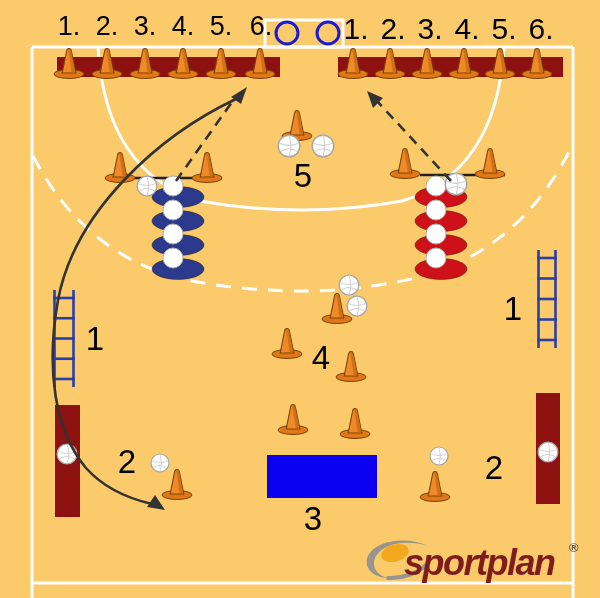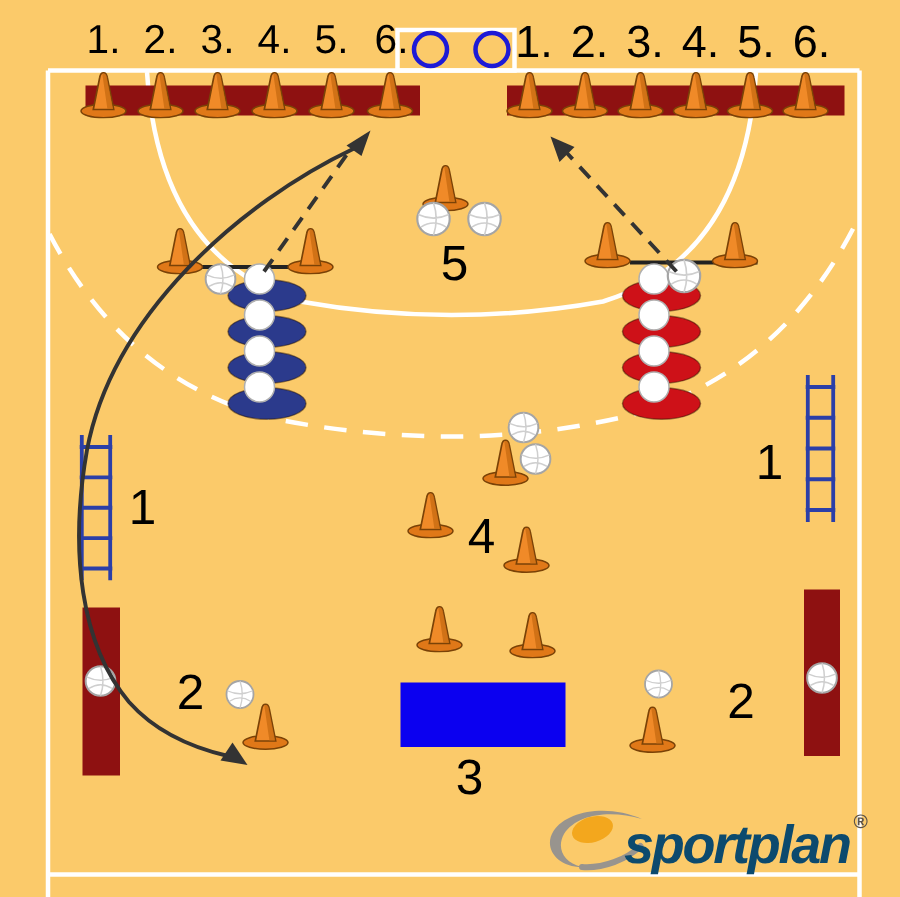--- a/index.html
+++ b/index.html
@@ -4,21 +4,21 @@
 <style>
   html,body{margin:0;padding:0;background:#ffffff;font-family:"Liberation Sans",sans-serif;}
   .stage{position:relative;width:600px;height:598px;background:#FBCA6A;overflow:hidden;}
   .stage > svg{position:absolute;left:0;top:0;}
   .obj{position:absolute;}
   .rectobj{position:absolute;}
   .num{position:absolute;transform:translateX(-50%);color:#000;white-space:nowrap;line-height:1;}
   .num.left-row{font-size:27px;}
   .num.right-row{font-size:30px;}
   .station{position:absolute;transform:translate(-50%,-50%);color:#000;font-size:33px;line-height:1;}
-  .logo-text{position:absolute;left:416px;top:545px;font-size:36px;font-style:italic;font-weight:bold;color:#0c4a6e;letter-spacing:-1.5px;line-height:1;}
+  .logo-text{position:absolute;left:404px;top:545px;font-size:36px;font-style:italic;font-weight:bold;color:#7f1d1d;letter-spacing:-1.5px;line-height:1;}
   .logo-reg{position:absolute;left:569px;top:541px;font-size:13px;font-weight:bold;color:#5B5248;line-height:1;}
 </style>
 </head>
 <body>
 
 <div class="stage">
 
   <svg width="600" height="598">
     <line x1="32" y1="47" x2="32" y2="598" stroke="#FFFFFF" stroke-width="3"></line>
     <line x1="573" y1="47" x2="573" y2="598" stroke="#FFFFFF" stroke-width="3"></line>

